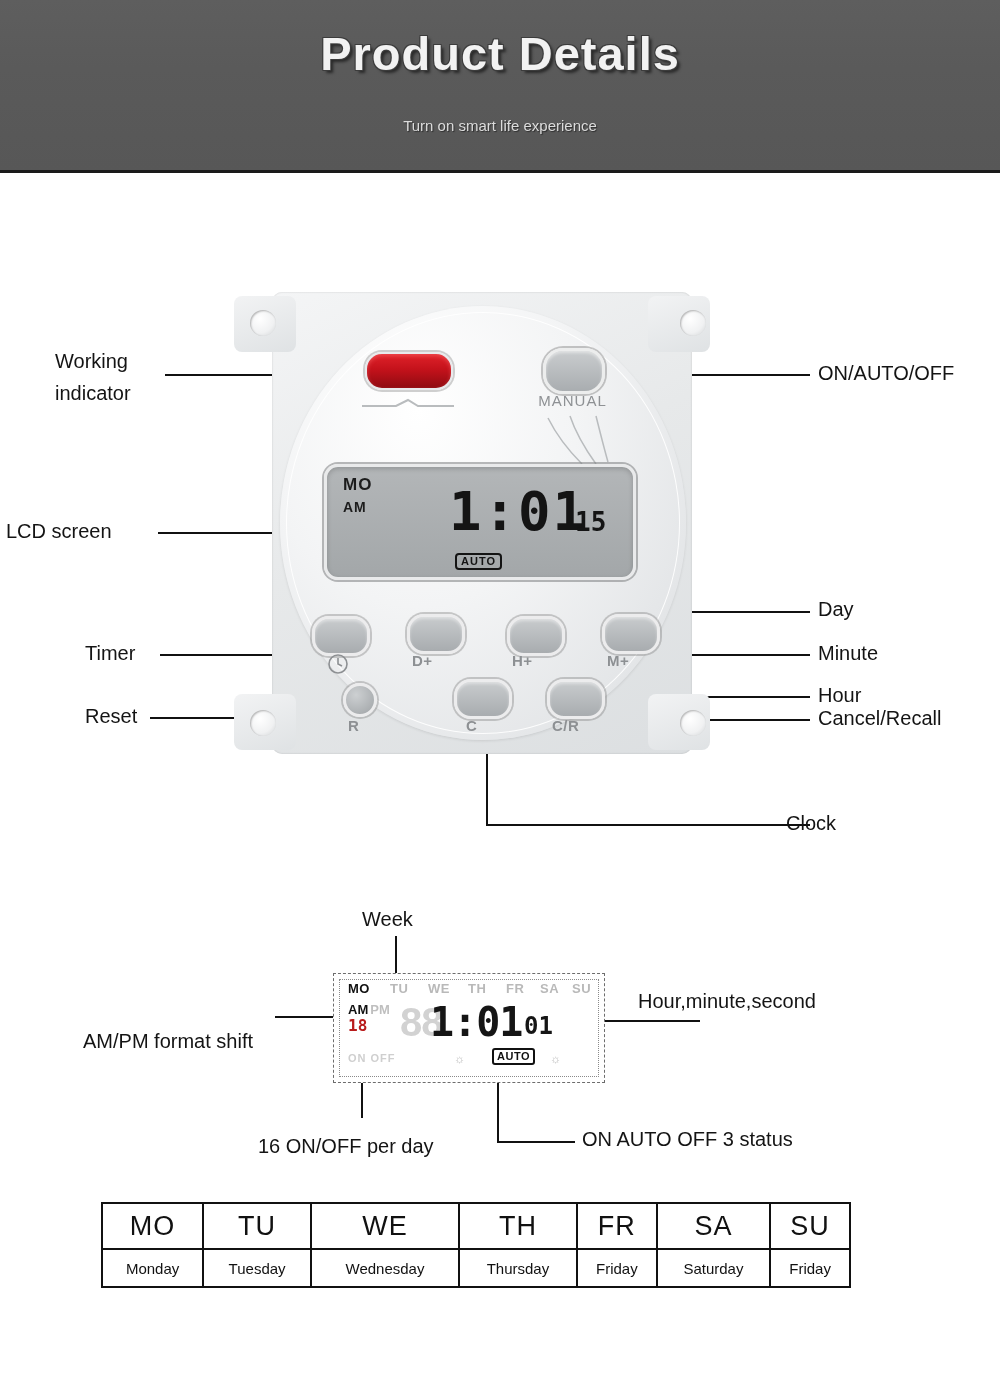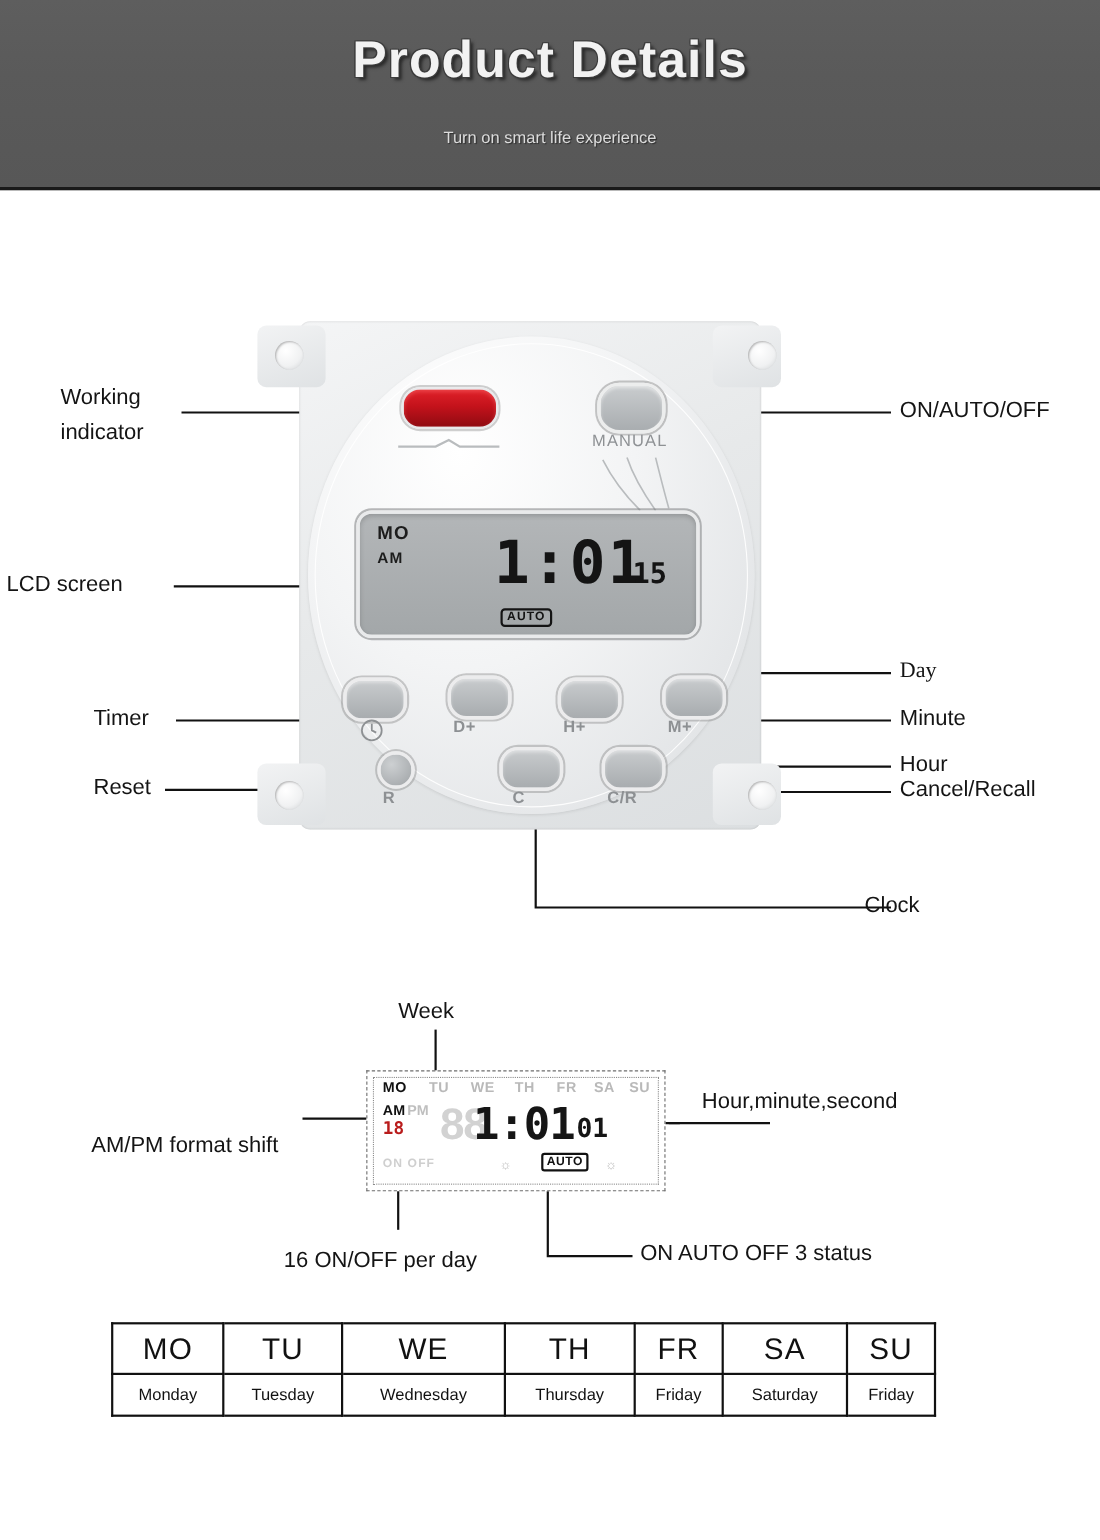--- a/index.html
+++ b/index.html
@@ -245,21 +245,21 @@
     <polyline points="487,545 487,655 810,655" fill="none" stroke="#111" stroke-width="2"></polyline>
   </svg>
 
   <div class="lbl l" style="left:55px;top:180px;">Working</div>
   <div class="lbl l" style="left:55px;top:212px;">indicator</div>
   <div class="lbl l" style="left:6px;top:350px;">LCD screen</div>
   <div class="lbl l" style="left:85px;top:472px;">Timer</div>
   <div class="lbl l" style="left:85px;top:535px;">Reset</div>
 
   <div class="lbl r" style="left:818px;top:192px;">ON/AUTO/OFF</div>
-  <div class="lbl r" style="left:818px;top:428px;font-family:Liberation Serif, serif;">Day</div>
+  <div class="lbl r" style="left:818px;top:428px;">Day</div>
   <div class="lbl r" style="left:818px;top:472px;">Minute</div>
   <div class="lbl r" style="left:818px;top:514px;">Hour</div>
   <div class="lbl r" style="left:818px;top:537px;">Cancel/Recall</div>
   <div class="lbl r" style="left:786px;top:642px;">Clock</div>
 
   <div id="device-body">
     <div class="plate"></div>
     <div class="tab tl"></div>
     <div class="tab tr"></div>
     <div class="tab bl"></div>

